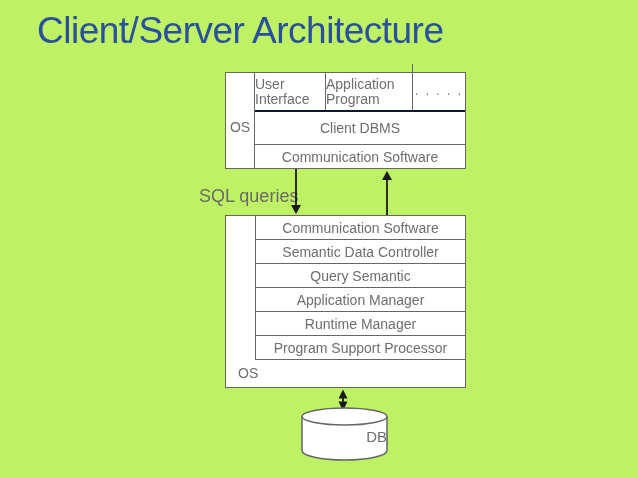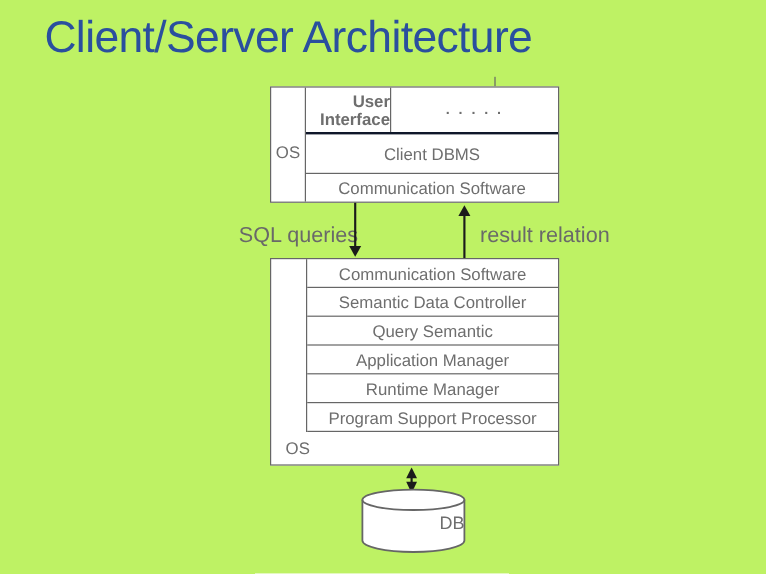--- a/index.html
+++ b/index.html
@@ -46,24 +46,23 @@
     align-items: center;
     justify-content: center;
     padding-top: 12px;
   }
   .client-main { flex: 1; display: flex; flex-direction: column; }
   .row-top { height: 37px; display: flex; }
   .cell {
     display: flex;
     align-items: center;
     justify-content: center;
-    text-align: right;
+    text-align: left;
     line-height: 15px;
     box-sizing: border-box;
-    font-weight: bold;
   }
   .c1 { width: 71px; border-right: 1px solid #666666; }
   .c2 { width: 87px; border-right: 1px solid #666666; }
   .c3 { flex: 1; letter-spacing: 2px; font-size: 12px; }
   .row-mid {
     height: 34px;
     border-top: 2px solid #0f172a;
     display: flex; align-items: center; justify-content: center;
     box-sizing: border-box;
   }
@@ -134,29 +133,29 @@
 
   <div class="tick"></div>
 
   <div class="box client">
     <div class="os-col">
       <span>OS</span>
     </div>
     <div class="client-main">
       <div class="row-top">
         <div class="cell c1">User Interface</div>
+        <div class="cell c2">Application Program</div>
         <div class="cell c3">. . . . .</div>
       </div>
       <div class="row-mid">Client DBMS</div>
       <div class="row-bot">Communication Software</div>
     </div>
   </div>
 
   <div class="link-label lbl-sql">SQL queries</div>
-  <div class="link-label lbl-result">result relation</div>
 
   <div class="box server">
     <div class="server-stack">
       <div class="srow">Communication Software</div>
       <div class="srow">Semantic Data Controller</div>
       <div class="srow">Query Semantic</div>
       <div class="srow">Application Manager</div>
       <div class="srow">Runtime Manager</div>
       <div class="srow">Program Support Processor</div>
     </div>

